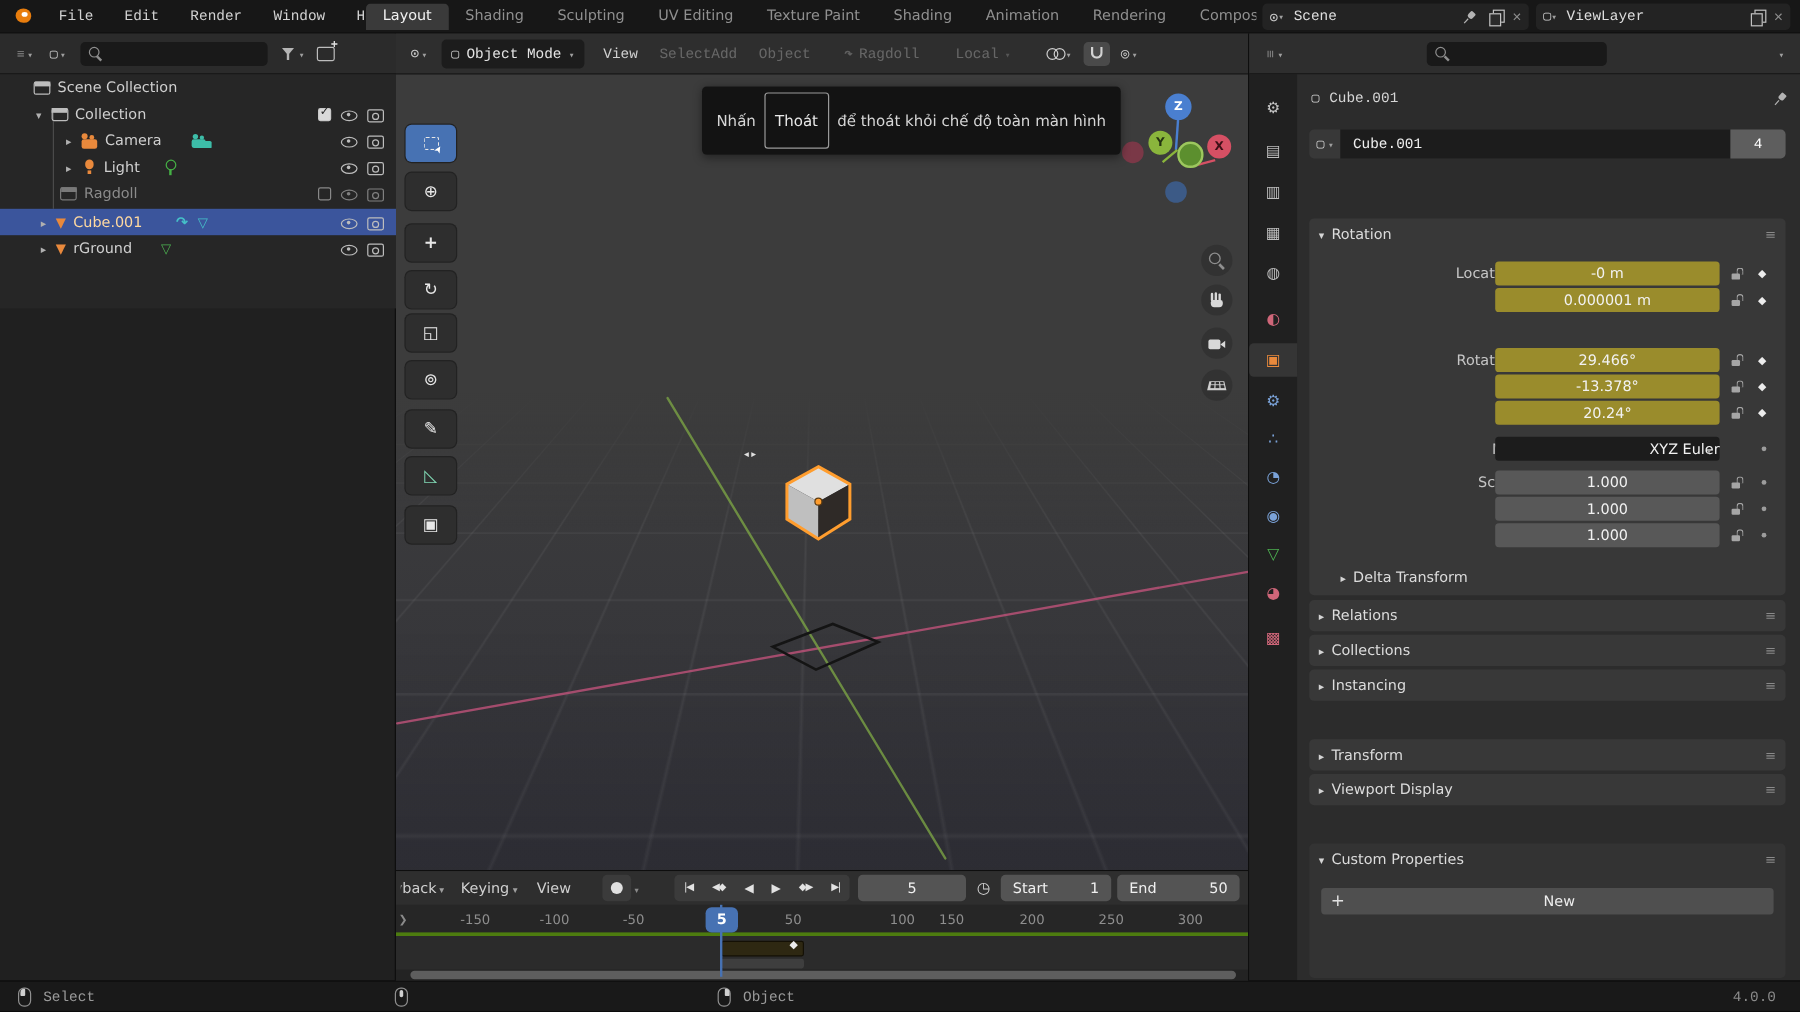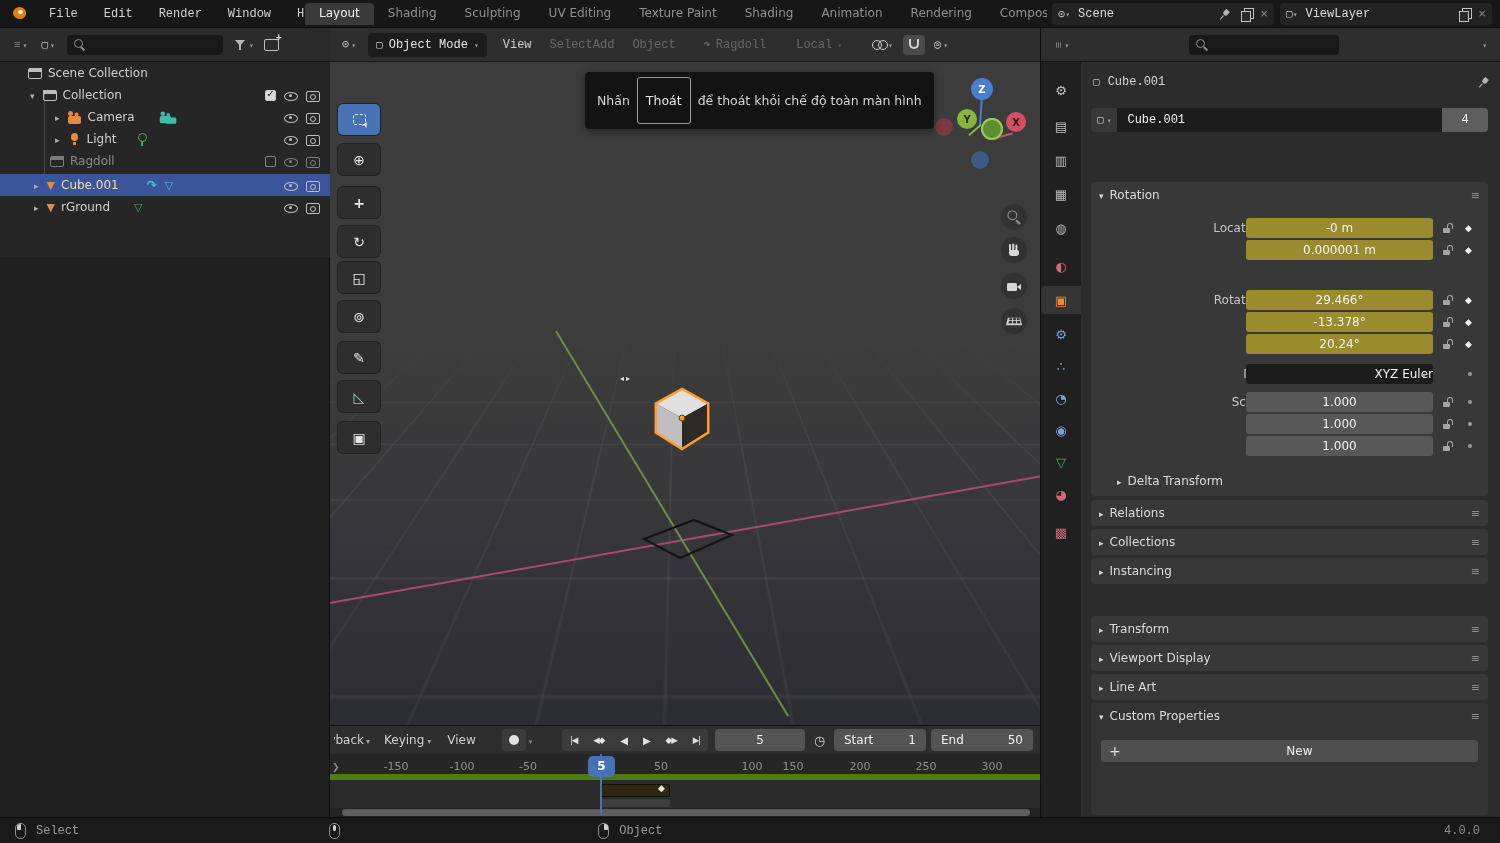--- a/index.html
+++ b/index.html
@@ -196,21 +196,21 @@
   
   #timeline { left:330px; top:725px; width:710px; height:92px; background:#2b2b2b; border-top:1px solid #0e0e0e; }
   #tlh { left:0; top:0; width:710px; height:28px; background:#2e2e2e; display:flex; align-items:center; }
   #tlh .m { color:#d0d0d0; }
   .clip-r { overflow:hidden; direction:rtl; white-space:nowrap; }
   .transport { position:absolute; left:232px; top:3px; width:146px; height:22px; background:#3b3b3b; border-radius:4px;
     display:flex; align-items:center; justify-content:space-around; }
   .tp { font-size:8.5px; color:#e2e2e2; letter-spacing:-1px; }
   .tlfield { position:absolute; top:3px; height:22px; background:#545454; border-radius:4px; color:#f0f0f0;
     display:flex; align-items:center; }
-  .ruler { left:0; top:28px; width:710px; height:26px; background:#262626; border-bottom:6px solid #4d7c0f;text-decoration:underline; }
+  .ruler { left:0; top:28px; width:710px; height:26px; background:#262626; border-bottom:3px solid #4d7c0f;text-decoration:underline; }
   .rlabel { position:absolute; top:6px; transform:translateX(-50%); color:#8f8f8f; font-size:11px; }
   .framebadge { position:absolute; left:258px; top:2px; width:27px; height:21px; background:#4772b3; border-radius:5px;
     color:#fff; font-weight:700; text-align:center; line-height:21px; z-index:6; }
   .playhead { position:absolute; left:270px; top:28px; width:2px; height:60px; background:#4772b3; z-index:5; }
   .kfband1 { position:absolute; left:271px; top:58px; width:69px; height:13px; background:#2e2812; border:1px solid #141005; border-radius:2px; }
   .kfband2 { position:absolute; left:271px; top:73px; width:69px; height:8px; background:#3e3e3e; border-radius:2px; }
   .kfdiamond { position:absolute; left:328px; top:56px; font-size:10px; color:#e3b549; z-index:6; }
   .tl-scroll { position:absolute; left:0; top:82px; width:710px; height:9px; background:#232323; }
   .tl-thumb { position:absolute; left:12px; top:1px; width:688px; height:7px; background:#5e5e5e; border-radius:4px; }
 
@@ -638,27 +638,20 @@
           <span class="g g-grip"></span>
           </div>
       </div>
       <div class="panel" style="top:583px; height:26px;">
         <div class="panel-hdr">
             <span class="g g-chev-r"></span>
           <span class="ttl">Viewport Display</span>
           <span class="g g-grip"></span>
           </div>
       </div>
-      <div class="panel" style="top:612px; height:26px;">
-        <div class="panel-hdr">
-            <span class="g g-chev-r"></span>
-          <span class="ttl">Line Art</span>
-          <span class="g g-grip"></span>
-          </div>
-      </div>
 
       <div class="panel" style="top:641px; height:112px; background:#333333;">
         <div class="panel-hdr">
           <span class="g g-chev-d"></span>
           <span class="ttl">Custom Properties</span>
           <span class="g g-grip"></span>
         </div>
         <div class="newbtn" style="left:10px; top:37px; width:377px;">
           <span class="g g-plus" style="margin-left:8px;"></span>
           <span class="cap">New</span>

